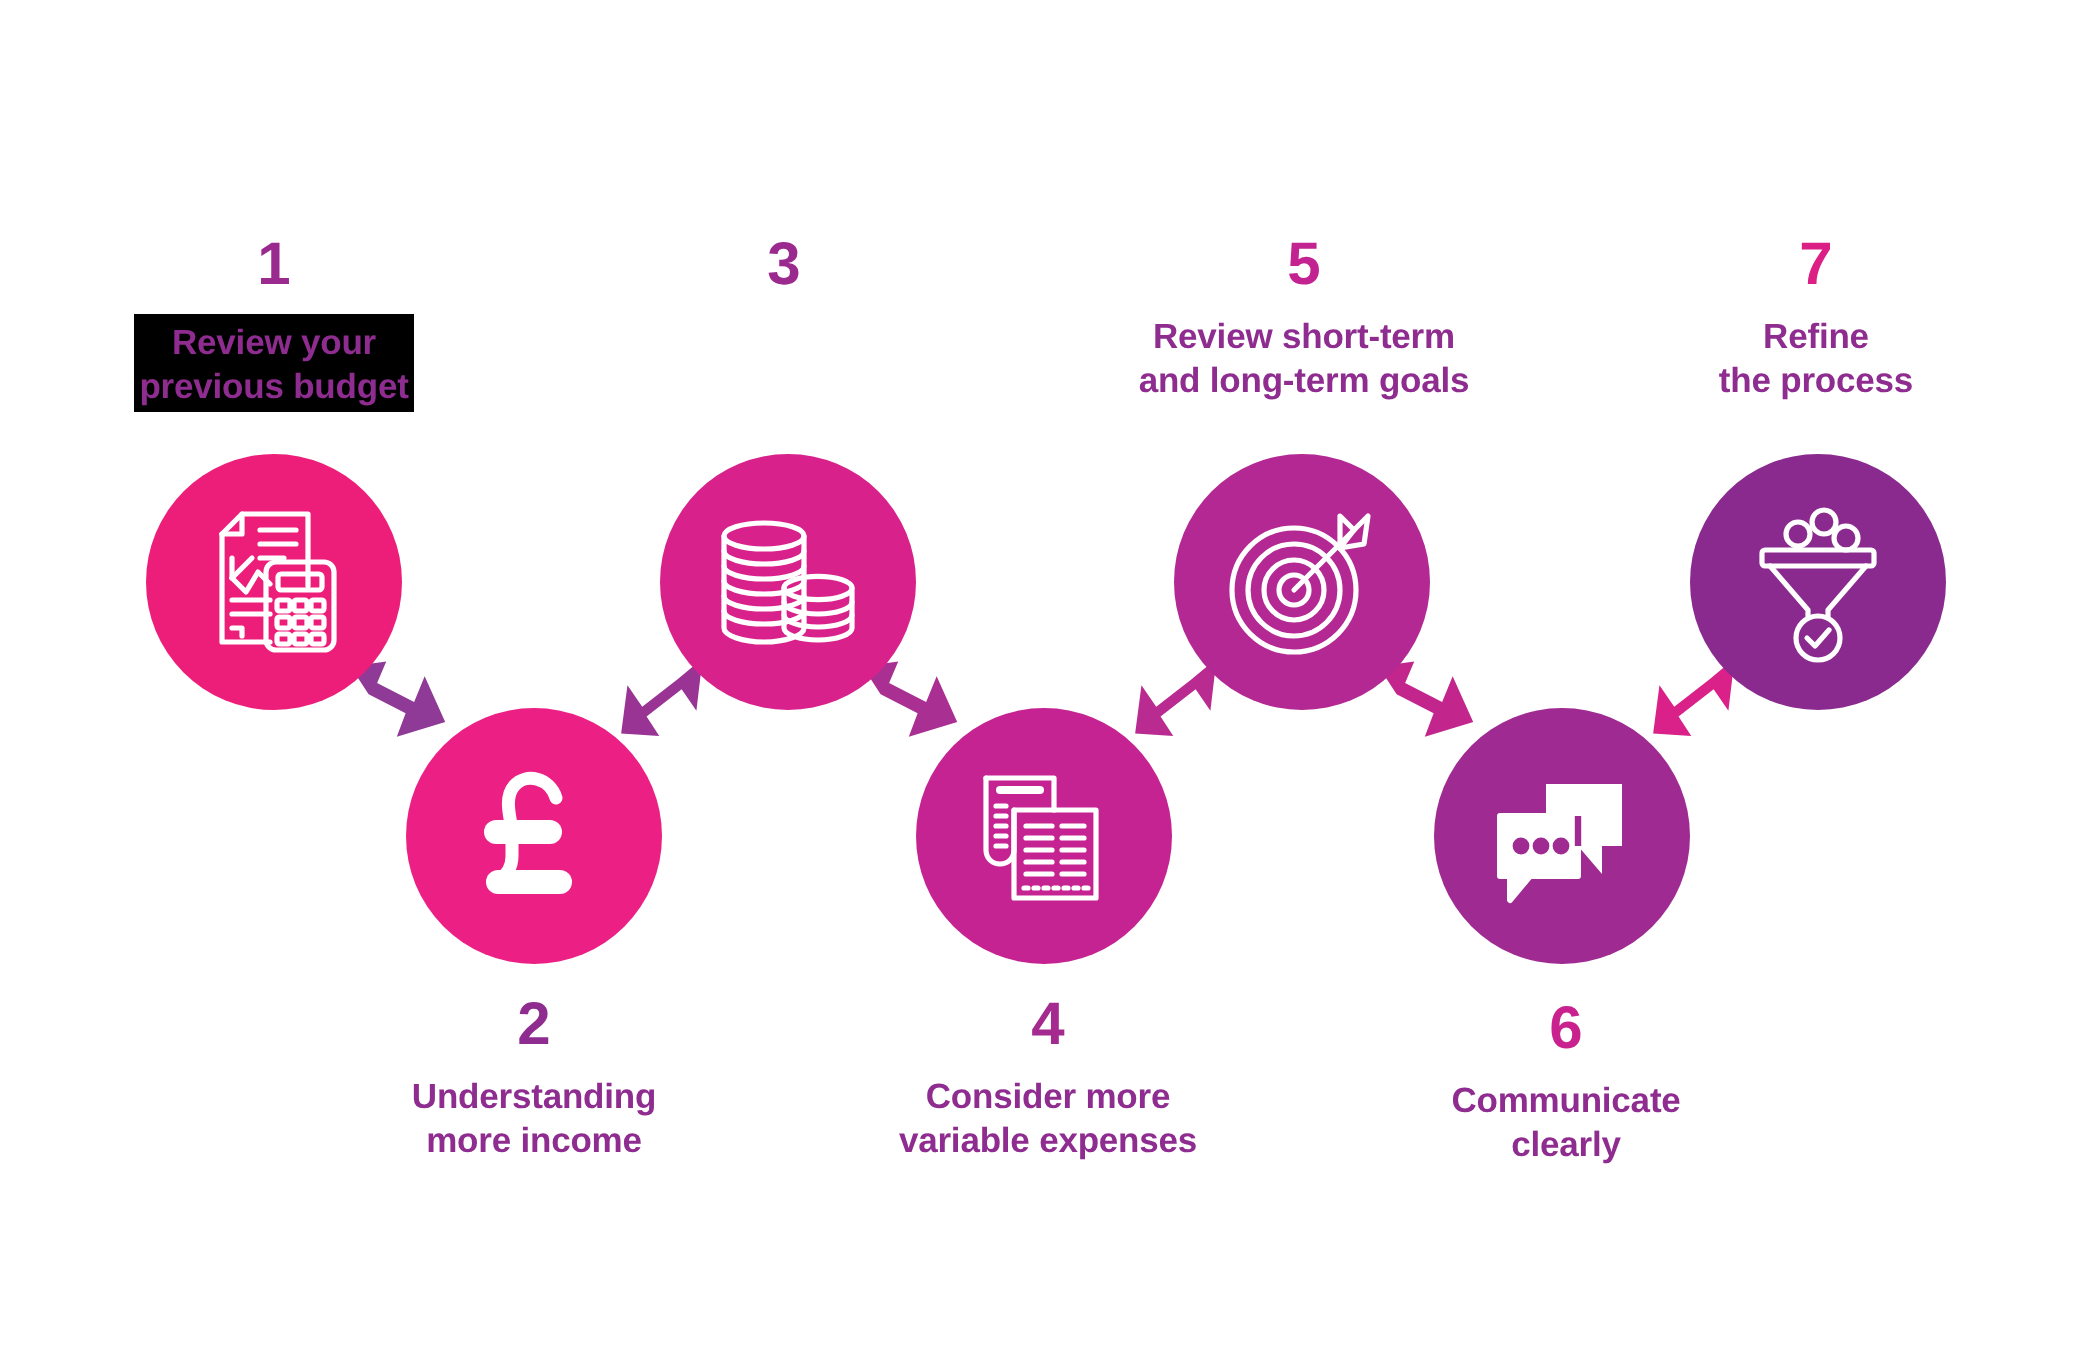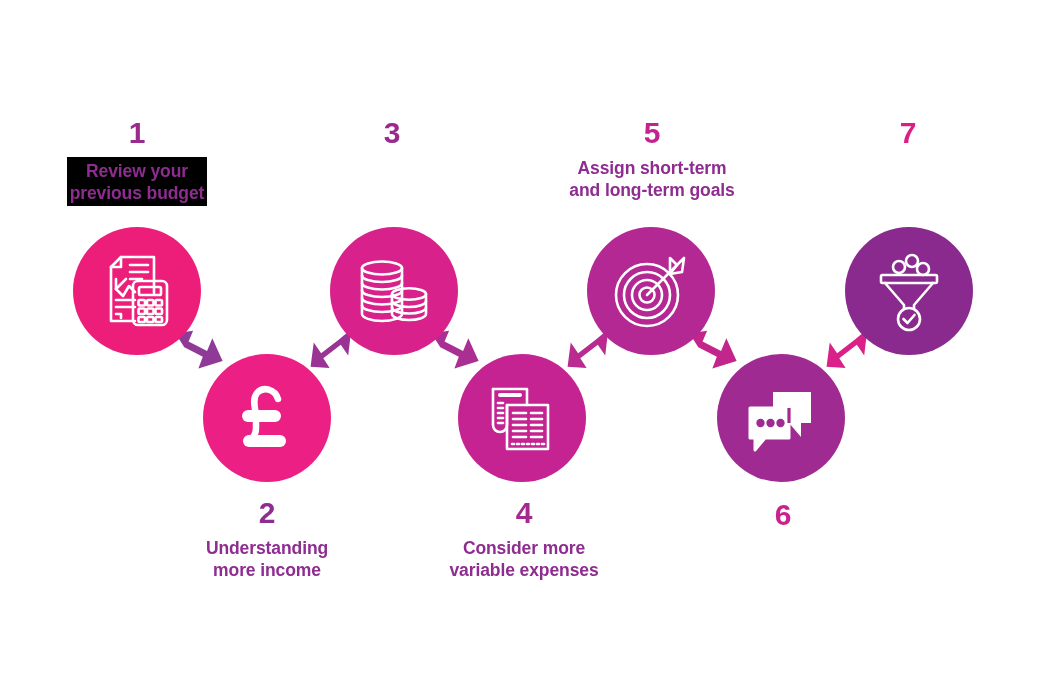--- a/index.html
+++ b/index.html
@@ -77,42 +77,46 @@
     <div class="label highlight" style="color: rgb(142, 44, 144); background: rgb(0, 0, 0);">Review your
 previous budget</div>
   </div>
 
   <div class="caption" style="left:296px; top:118px; width:192px;">
     <div class="num" style="color: rgb(155, 42, 142);">3</div>
   </div>
 
   <div class="caption" style="left:538px; top:118px; width:228px;">
     <div class="num" style="color: rgb(195, 35, 144);">5</div>
-    <div class="label" style="color: rgb(142, 44, 144);">Assign short-term
+    <div class="label" style="color: rgb(142, 44, 144);">Review short-term
 and long-term goals</div>
   </div>
 
   <div class="caption" style="left:812px; top:118px; width:192px;">
     <div class="num" style="color: rgb(219, 31, 132);">7</div>
+    <div class="label" style="color: rgb(142, 44, 144);">Refine
+the process</div>
   </div>
 
   <div class="caption" style="left:172px; top:498px; width:190px;">
     <div class="num" style="color: rgb(142, 44, 144);">2</div>
     <div class="label" style="color: rgb(142, 44, 144);">Understanding
 more income</div>
   </div>
 
   <div class="caption" style="left:424px; top:498px; width:200px;">
     <div class="num" style="color: rgb(164, 42, 143);">4</div>
     <div class="label" style="color: rgb(142, 44, 144);">Consider more
 variable expenses</div>
   </div>
 
   <div class="caption" style="left:690px; top:500px; width:186px;">
     <div class="num" style="color: rgb(201, 34, 142);">6</div>
+    <div class="label" style="color: rgb(142, 44, 144);">Communicate
+clearly</div>
   </div>
 
   <div class="arrow" style="left:176px; top:328px;">
     <svg width="48" height="46" viewBox="0 0 48 46">
       <path d="M2 2 L20 2 L14 12 L31 24 L38 12 L45 36 L20 40 L26 29 L9 17 Z" fill="#8E3A96" transform="rotate(-8 24 23)"></path>
     </svg>
   </div>
 
   <div class="arrow" style="left:306px; top:326px;">
     <svg width="50" height="48" viewBox="0 0 50 48">

